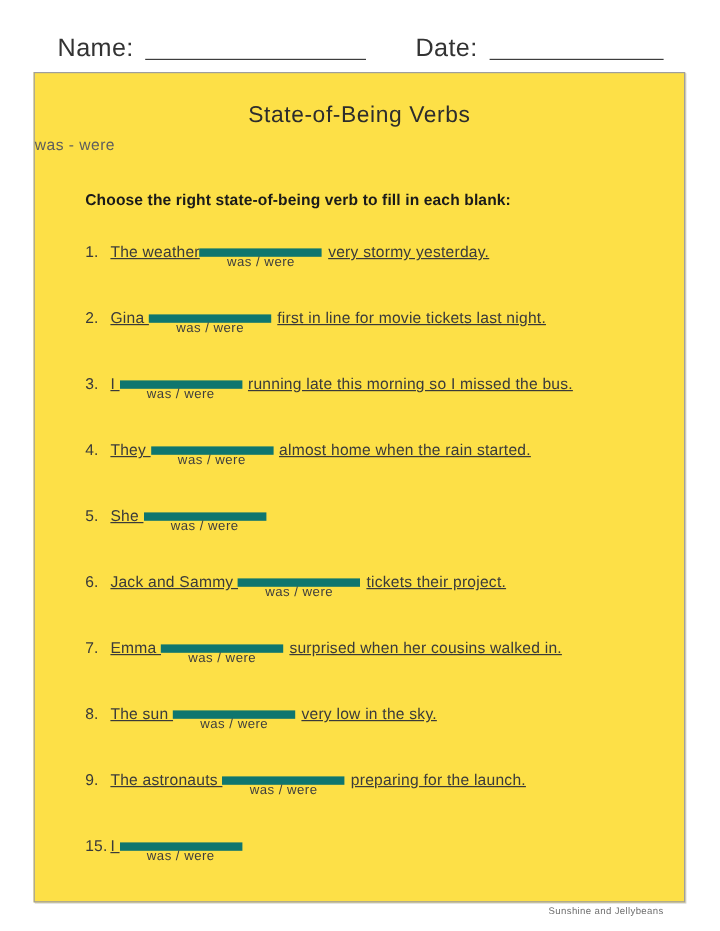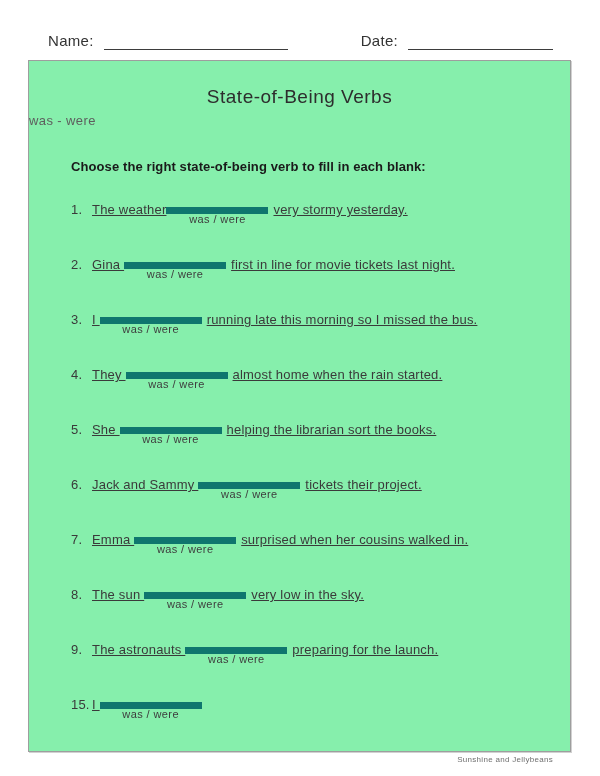--- a/index.html
+++ b/index.html
@@ -11,41 +11,41 @@
     overflow: hidden;
   }
 
   
   .topbar {
     position: absolute;
     top: 32px; left: 48px; right: 47px;
     display: flex;
     justify-content: space-between;
     align-items: flex-end;
-    font-size: 15px;
+    font-size: 21px;
     color: #333333;
     letter-spacing: 0.3px;
   }
   .field { display: flex; align-items: flex-end; }
   .field-label { line-height: 18px; }
   .write-line {
     display: inline-block;
     height: 16px;
     border-bottom: 1.5px solid #3d3d3d;
     margin-left: 10px;
   }
   .name-line { width: 184px; }
   .date-line { width: 145px; }
 
   
   .sheet {
     position: absolute;
     left: 28px; top: 60px;
     width: 543px; height: 692px;
-    background: #86efac;
+    background: #fde047;
     border: 1px solid #9e9e9e;
     box-shadow: 1px 1px 0 rgba(0,0,0,0.18);
   }
   .title {
     margin-top: 24px;
     text-align: center;
     font-size: 19px;
     font-weight: normal;
     color: #2d2d2d;
     letter-spacing: 0.5px;
@@ -128,21 +128,21 @@
   <div class="instructions">Choose the right state-of-being verb to fill in each blank:</div>
   <div class="items">
   <div class="item"><span class="num">1.</span><span class="sentence"><span>The weather</span><span class="blank"><span class="choice">was / were</span></span><span class="after">very stormy yesterday.</span></span></div>
 
   <div class="item"><span class="num">2.</span><span class="sentence"><span>Gina </span><span class="blank"><span class="choice">was / were</span></span><span class="after">first in line for movie tickets last night.</span></span></div>
 
   <div class="item"><span class="num">3.</span><span class="sentence"><span>I </span><span class="blank"><span class="choice">was / were</span></span><span class="after">running late this morning so I missed the bus.</span></span></div>
 
   <div class="item"><span class="num">4.</span><span class="sentence"><span>They </span><span class="blank"><span class="choice">was / were</span></span><span class="after">almost home when the rain started.</span></span></div>
 
-  <div class="item"><span class="num">5.</span><span class="sentence"><span>She </span><span class="blank"><span class="choice">was / were</span></span><span class="after">helping the librarian sort the books.</span></span></div>
+  <div class="item"><span class="num">5.</span><span class="sentence"><span>She </span><span class="blank"><span class="choice">was / were</span></span></span></div>
 
   <div class="item"><span class="num">6.</span><span class="sentence"><span>Jack and Sammy </span><span class="blank"><span class="choice">was / were</span></span><span class="after">tickets their project.</span></span></div>
 
   <div class="item"><span class="num">7.</span><span class="sentence"><span>Emma </span><span class="blank"><span class="choice">was / were</span></span><span class="after">surprised when her cousins walked in.</span></span></div>
 
   <div class="item"><span class="num">8.</span><span class="sentence"><span>The sun </span><span class="blank"><span class="choice">was / were</span></span><span class="after">very low in the sky.</span></span></div>
 
   <div class="item"><span class="num">9.</span><span class="sentence"><span>The astronauts </span><span class="blank"><span class="choice">was / were</span></span><span class="after">preparing for the launch.</span></span></div>
 
   <div class="item"><span class="num">15.</span><span class="sentence"><span>I </span><span class="blank"><span class="choice">was / were</span></span></span></div>

